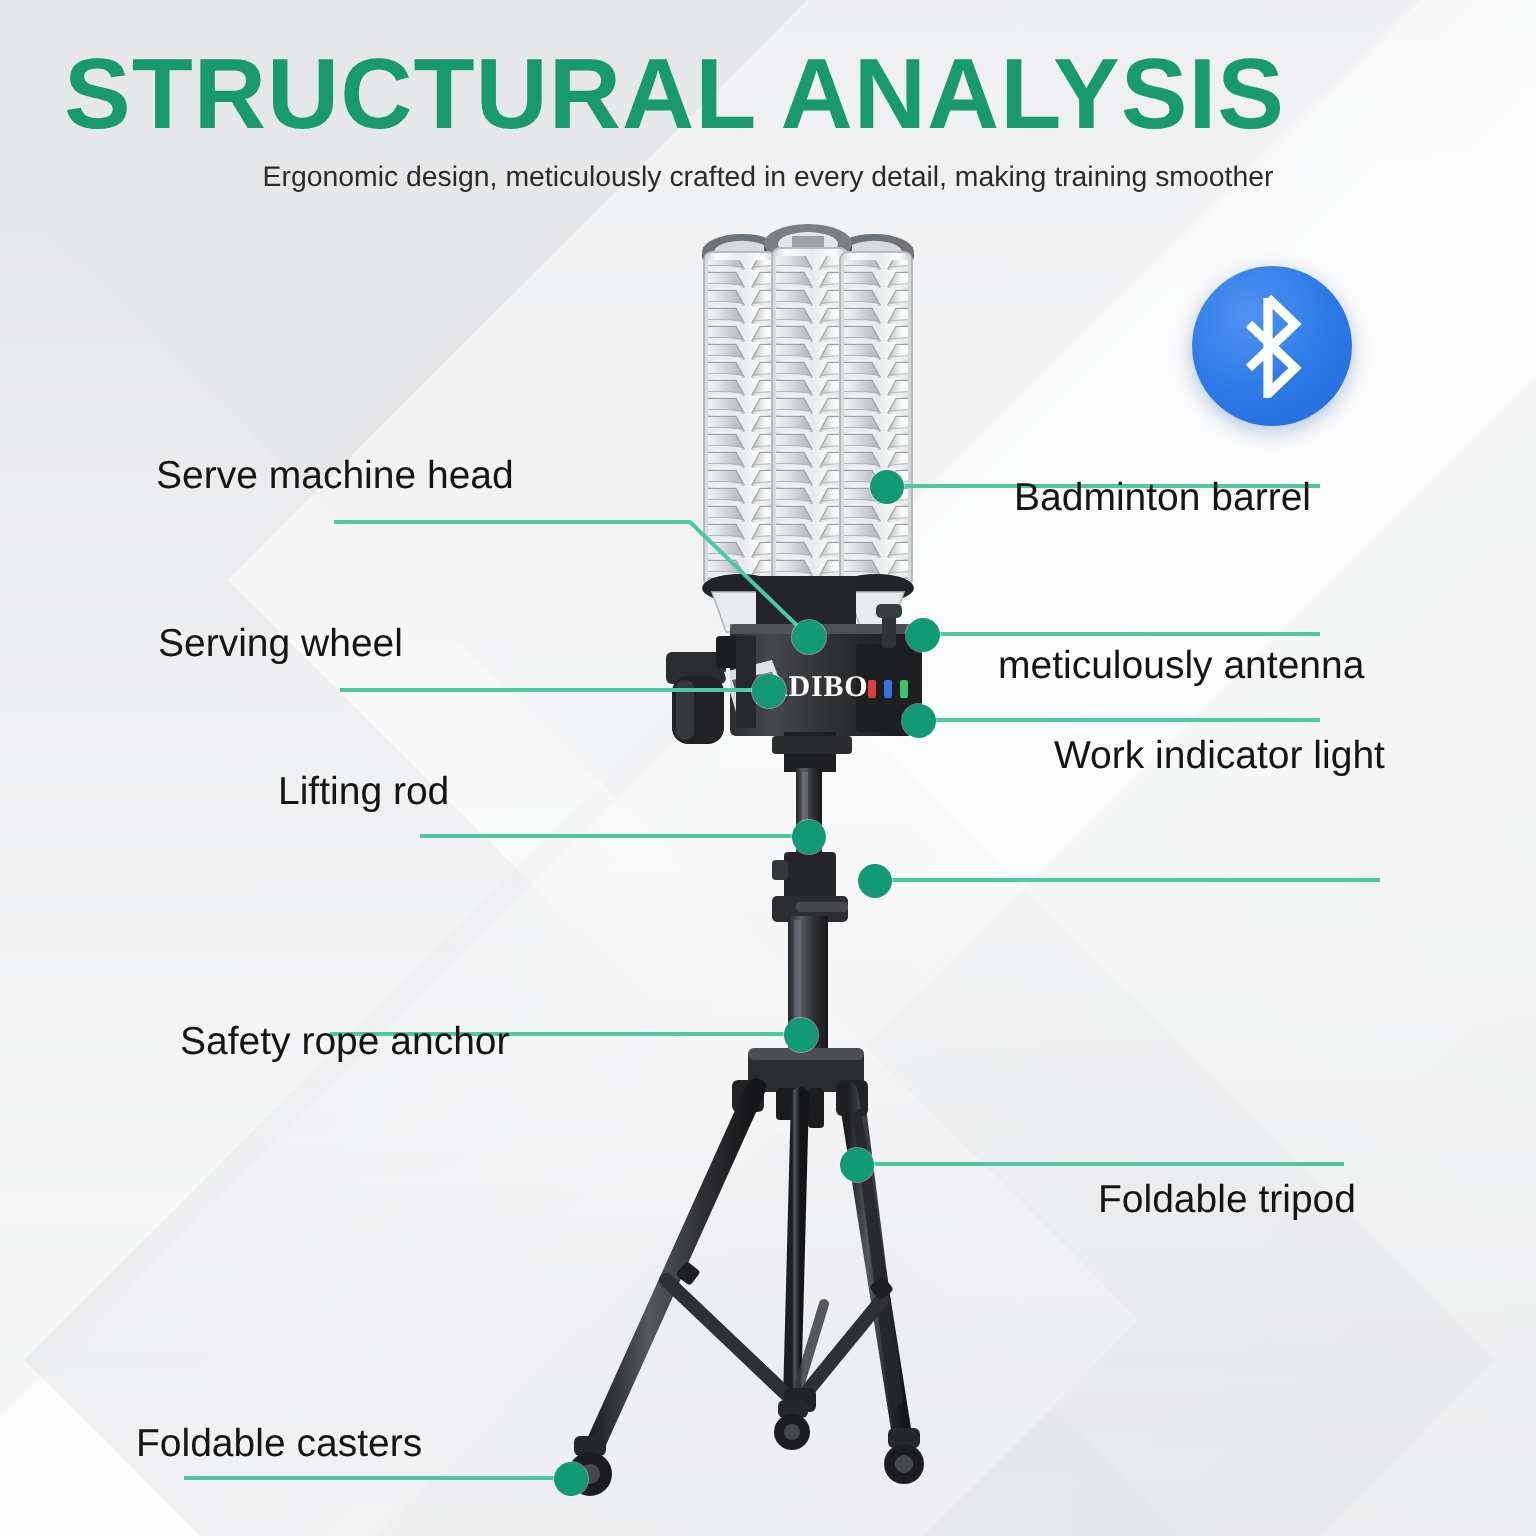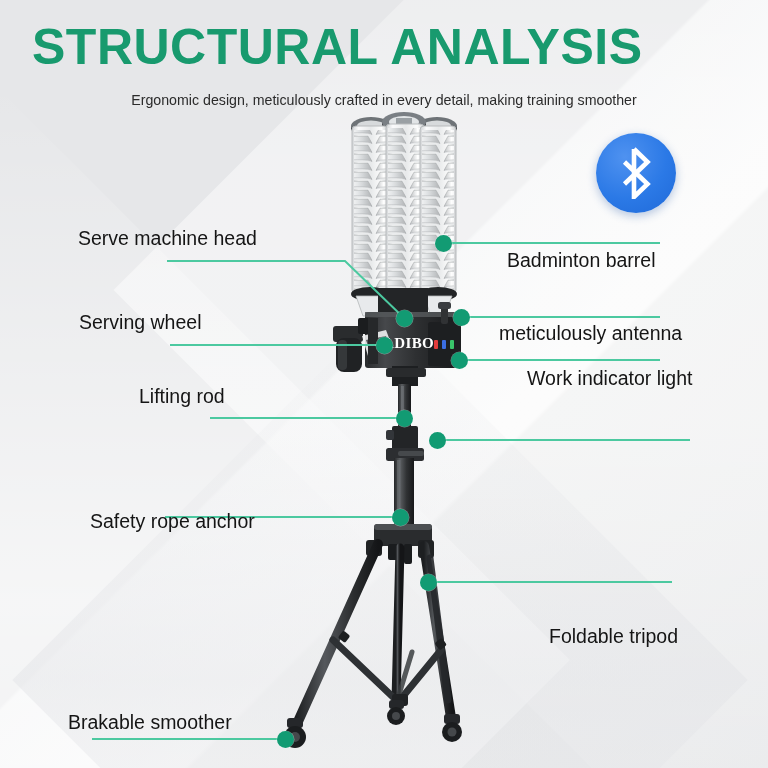--- a/index.html
+++ b/index.html
@@ -31,21 +31,21 @@
     transform:rotate(45deg);opacity:.6;
   }
 
   
   .title{
     position:absolute;top:22px;left:0;width:768px;text-align:left;
     font-size:50px;font-weight:bold;letter-spacing:.5px;
     color:#189a6e;line-height:1;padding-left:32px;
   }
   .subtitle{
-    position:absolute;top:92px;left:0;width:768px;text-align:center;
+    position:absolute;top:81px;left:0;width:768px;text-align:center;
     font-size:14.2px;color:#2b2b2b;
   }
 
   
   .bt-badge{
     position:absolute;left:596px;top:133px;width:80px;height:80px;border-radius:50%;
     background:radial-gradient(circle at 36% 30%,#4f92f0 0%,#2b79e6 55%,#1f69d8 100%);
     box-shadow:0 3px 10px rgba(40,90,170,.33);
     display:flex;align-items:center;justify-content:center;
   }
@@ -280,20 +280,20 @@
   <div class="dot" style="left:435px;top:235px;"></div>
   <div class="dot" style="left:453px;top:309px;"></div>
   <div class="dot" style="left:451px;top:352px;"></div>
   <div class="dot" style="left:429px;top:432px;"></div>
   <div class="dot" style="left:420px;top:574px;"></div>
 
   <div class="callout left" style="left:79px;top:311px;">Serving wheel</div>
   <div class="callout left" style="left:78px;top:227px;">Serve machine head</div>
   <div class="callout left" style="left:139px;top:385px;">Lifting rod</div>
   <div class="callout left" style="left:90px;top:485px;margin-top:25px;">Safety rope anchor</div>
-  <div class="callout left" style="left:68px;top:711px;">Brakable smoother</div>
-
-  <div class="callout" style="left:507px;top:249px;">Badminton barrel</div>
+  <div class="callout left" style="left:68px;top:711px;">Foldable casters</div>
+
+  <div class="callout" style="left:507px;top:238px;">Badminton barrel</div>
   <div class="callout" style="left:499px;top:322px;">meticulously antenna</div>
   <div class="callout" style="left:527px;top:367px;">Work indicator light</div>
-  <div class="callout" style="left:549px;top:589px;margin-top:36px;">Foldable tripod</div>
+  <div class="callout" style="left:549px;top:589px;">Foldable tripod</div>
 
 </div>
 
 </body></html>

